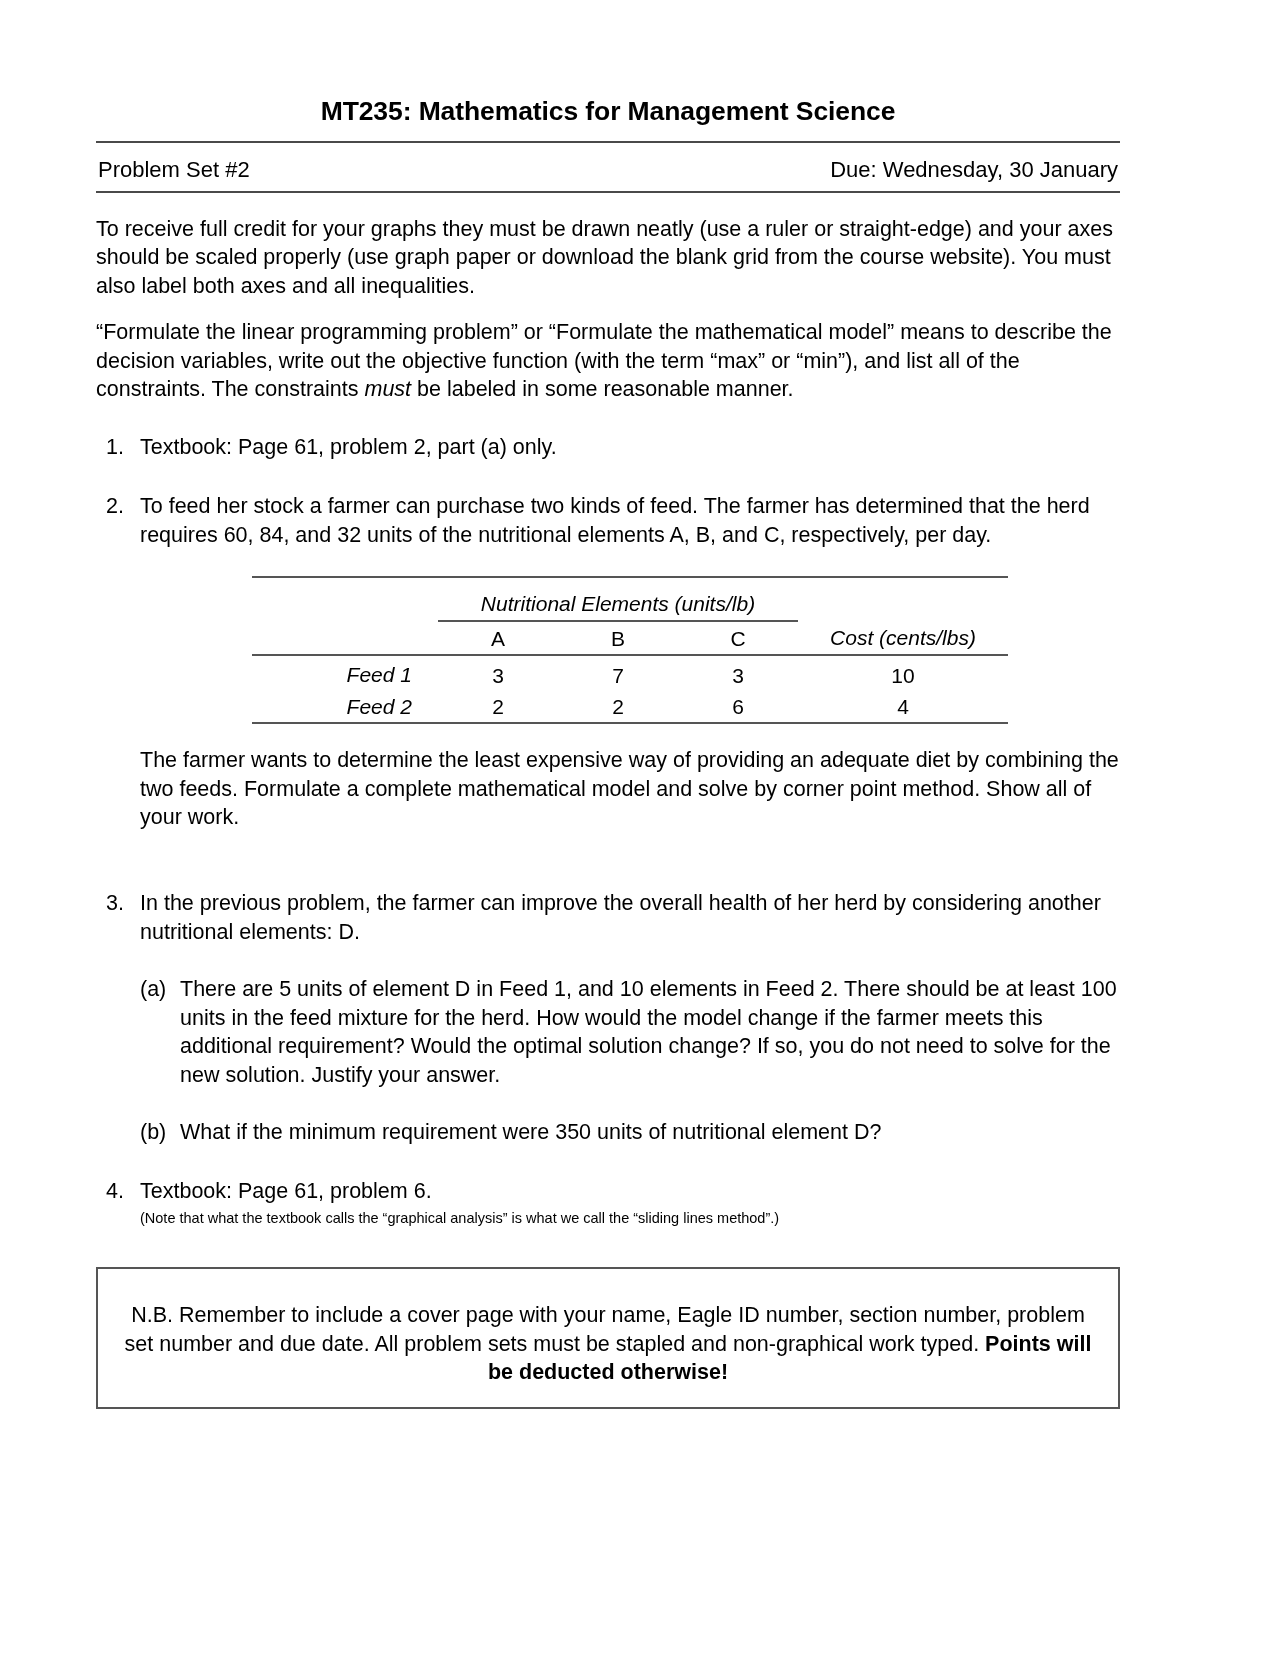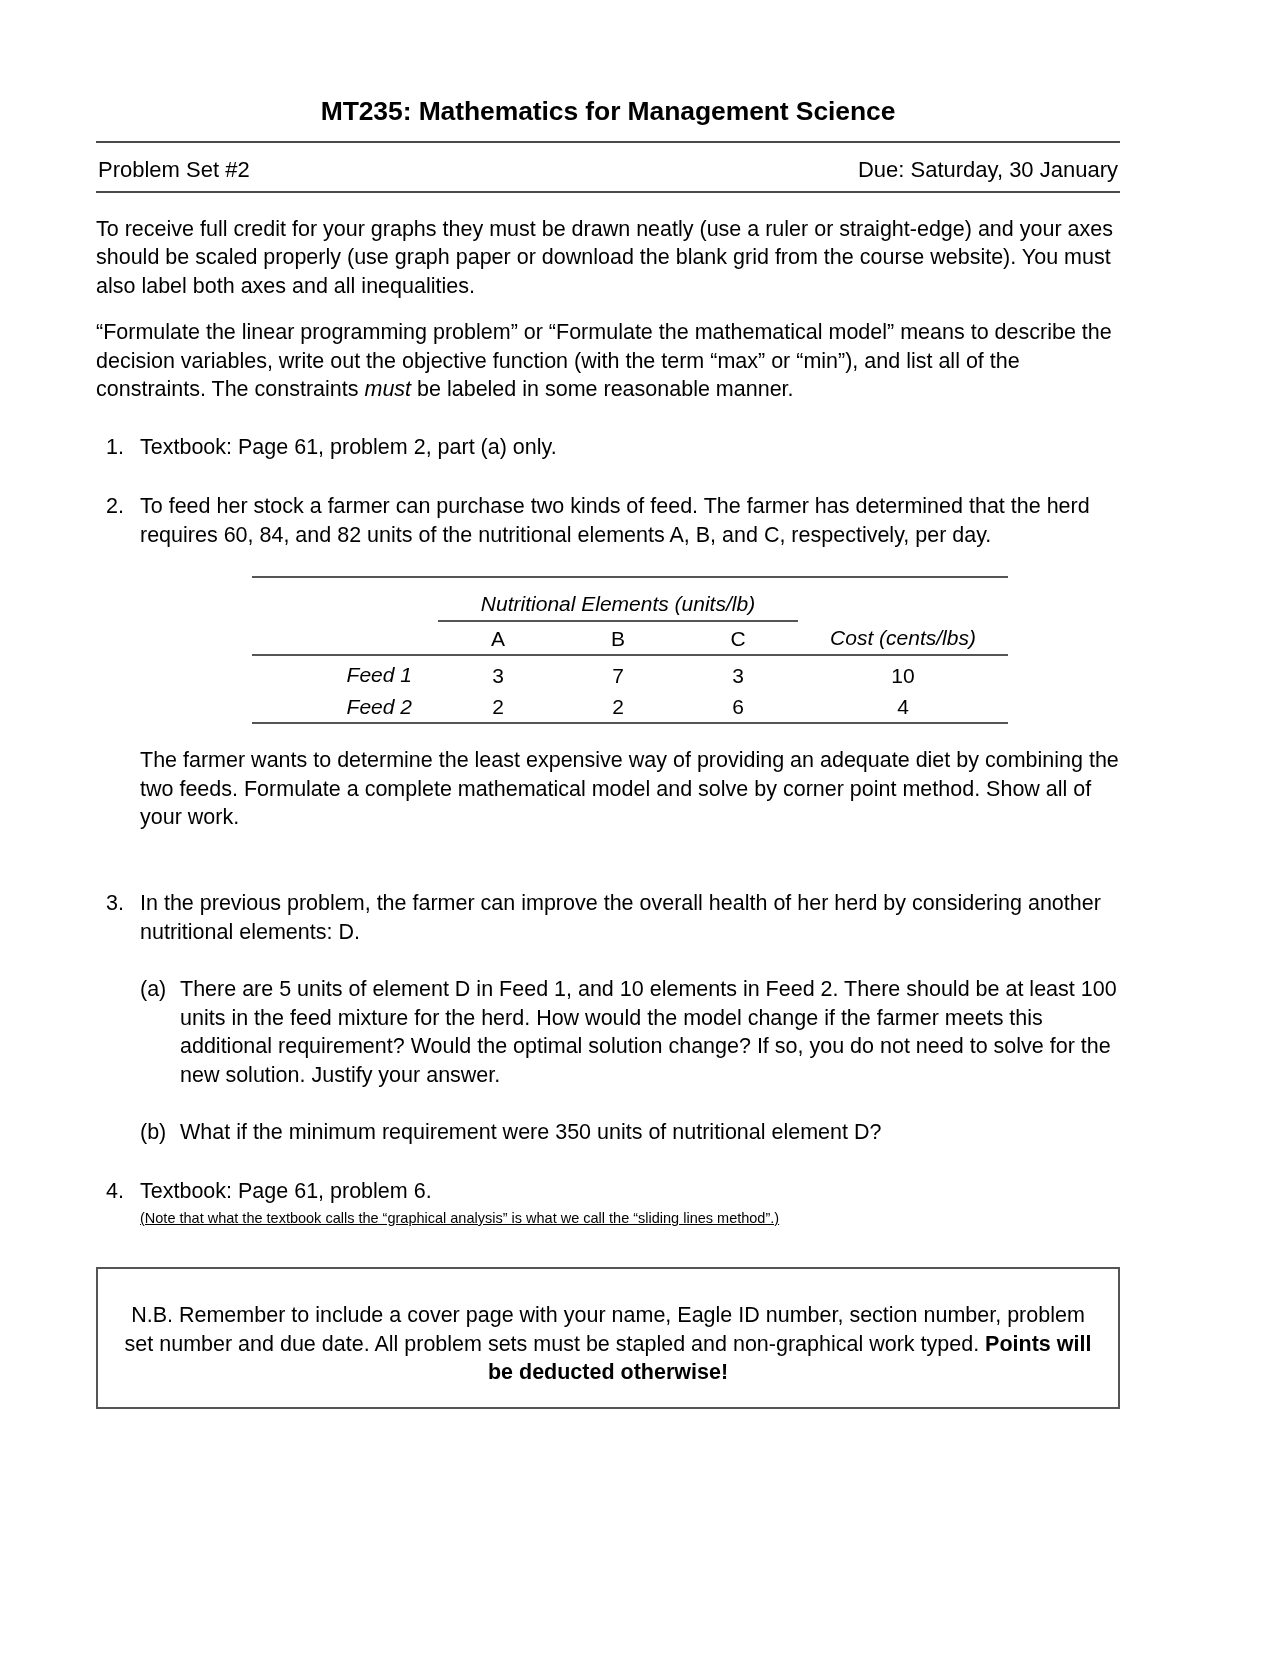--- a/index.html
+++ b/index.html
@@ -99,21 +99,20 @@
   .smarker {
     flex: 0 0 auto;
     width: 40px;
   }
   .sitem-body { flex: 1 1 auto; }
 
   .subnote {
     font-size: 14.5px;
     line-height: 1.3;
     margin-top: 3px;
-    text-decoration: underline;
   }
 
   em.it { font-style: italic; }
 
   
   .table-wrap {
     margin: 26px 0 0 0;
     display: flex;
     justify-content: center;
     align-items: flex-end;
@@ -166,39 +165,39 @@
 <body>
 
 <div class="page">
   <div class="sheet">
 
     <h1 class="doc-title">MT235: Mathematics for Management Science</h1>
     <hr class="rule">
 
     <div class="meta-row">
       <span>Problem Set #2</span>
-      <span>Due: Saturday, 30 January</span>
+      <span>Due: Wednesday, 30 January</span>
     </div>
     <hr class="rule-thin">
 
     <p class="para first">To receive full credit for your graphs they must be drawn neatly (use a ruler or straight-edge) and your axes should be scaled properly (use graph paper or download the blank grid from the course website). You must also label both axes and all inequalities.</p>
 
     <p class="para"><span>“Formulate the linear programming problem” or “Formulate the mathematical model” means to describe the decision variables, write out the objective function (with the term “max” or “min”), and list all of the constraints. The constraints </span><em class="it">must</em><span> be labeled in some reasonable manner.</span></p>
 
     <ol class="olist">
 
       <li class="oitem">
         <span class="marker">1.</span>
         <span class="oitem-body">Textbook: Page 61, problem 2, part (a) only.</span>
       </li>
 
       <li class="oitem">
         <span class="marker">2.</span>
         <div class="oitem-body">
-          <div>To feed her stock a farmer can purchase two kinds of feed.  The farmer has determined that the herd requires 60, 84, and 82 units of the nutritional elements A, B, and C, respectively, per day.</div>
+          <div>To feed her stock a farmer can purchase two kinds of feed.  The farmer has determined that the herd requires 60, 84, and 32 units of the nutritional elements A, B, and C, respectively, per day.</div>
 
           <div class="table-wrap">
             <table class="feed">
               <tbody>
                 <tr class="toprule">
                   <td class="col-label"></td>
                     <td class="col-ab"></td>
                     <td class="col-ab"></td>
                     <td class="col-ab"></td>
                     <td class="col-cost"></td>

